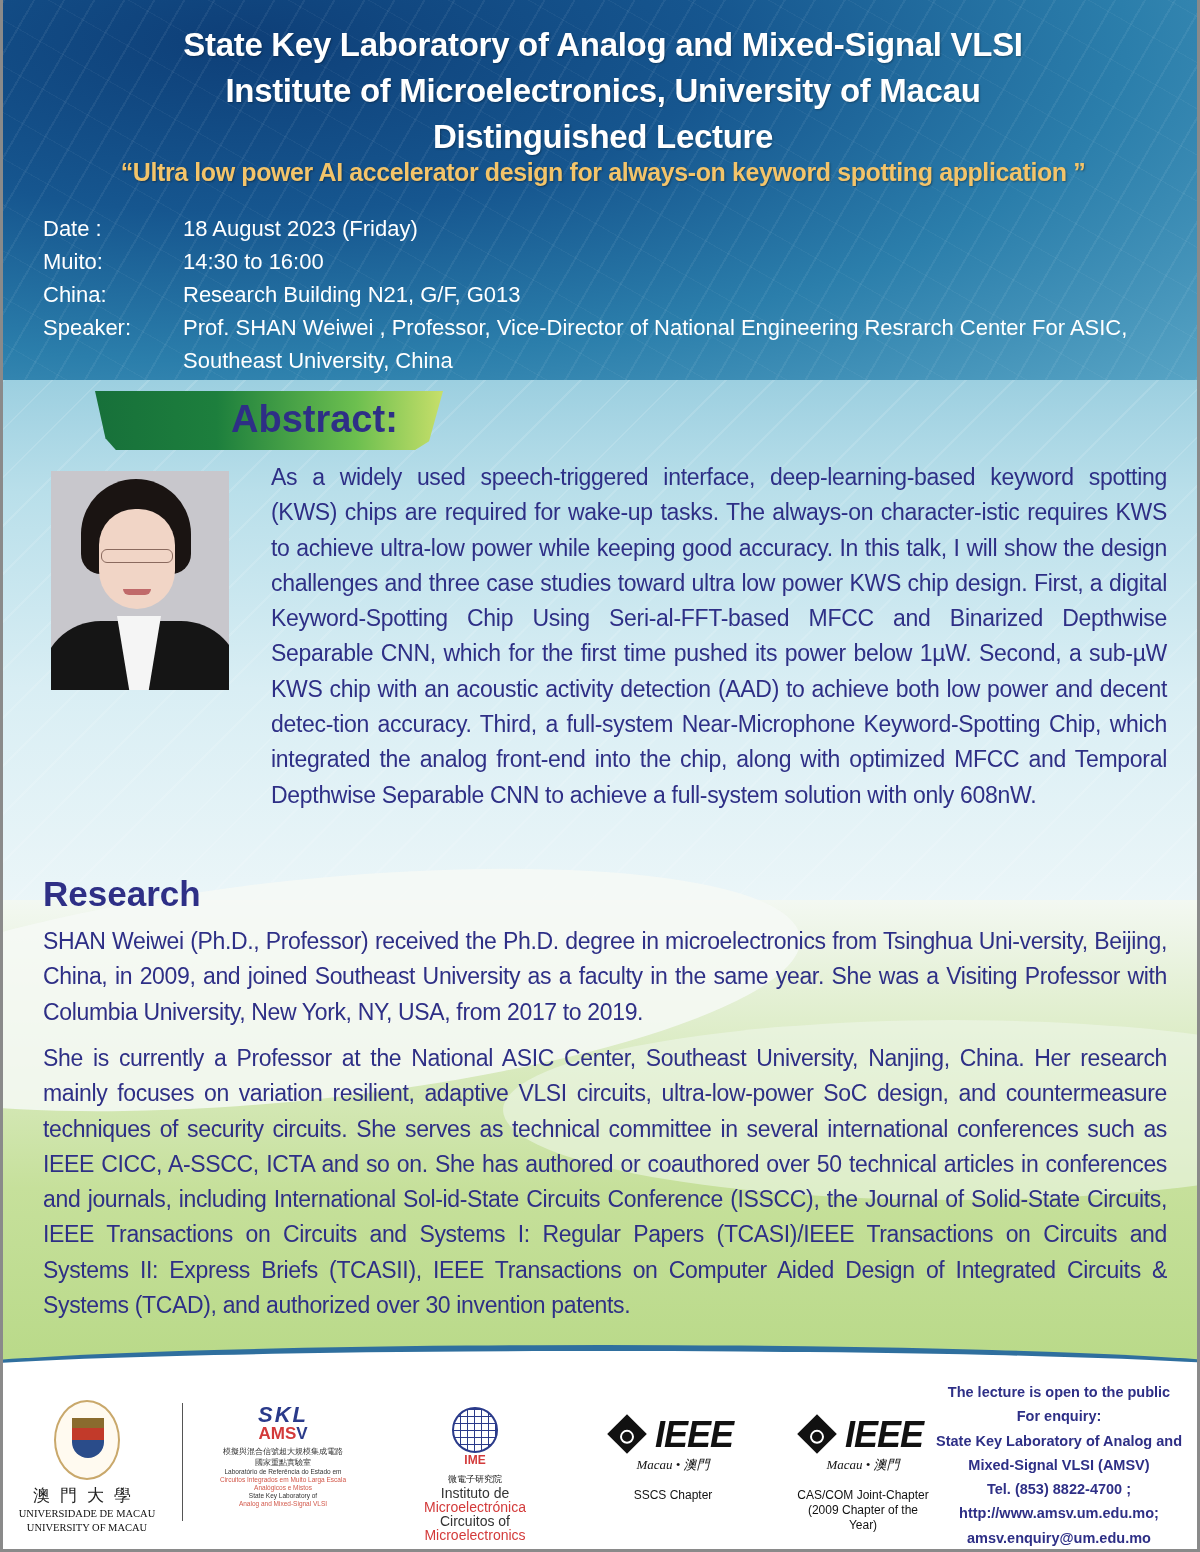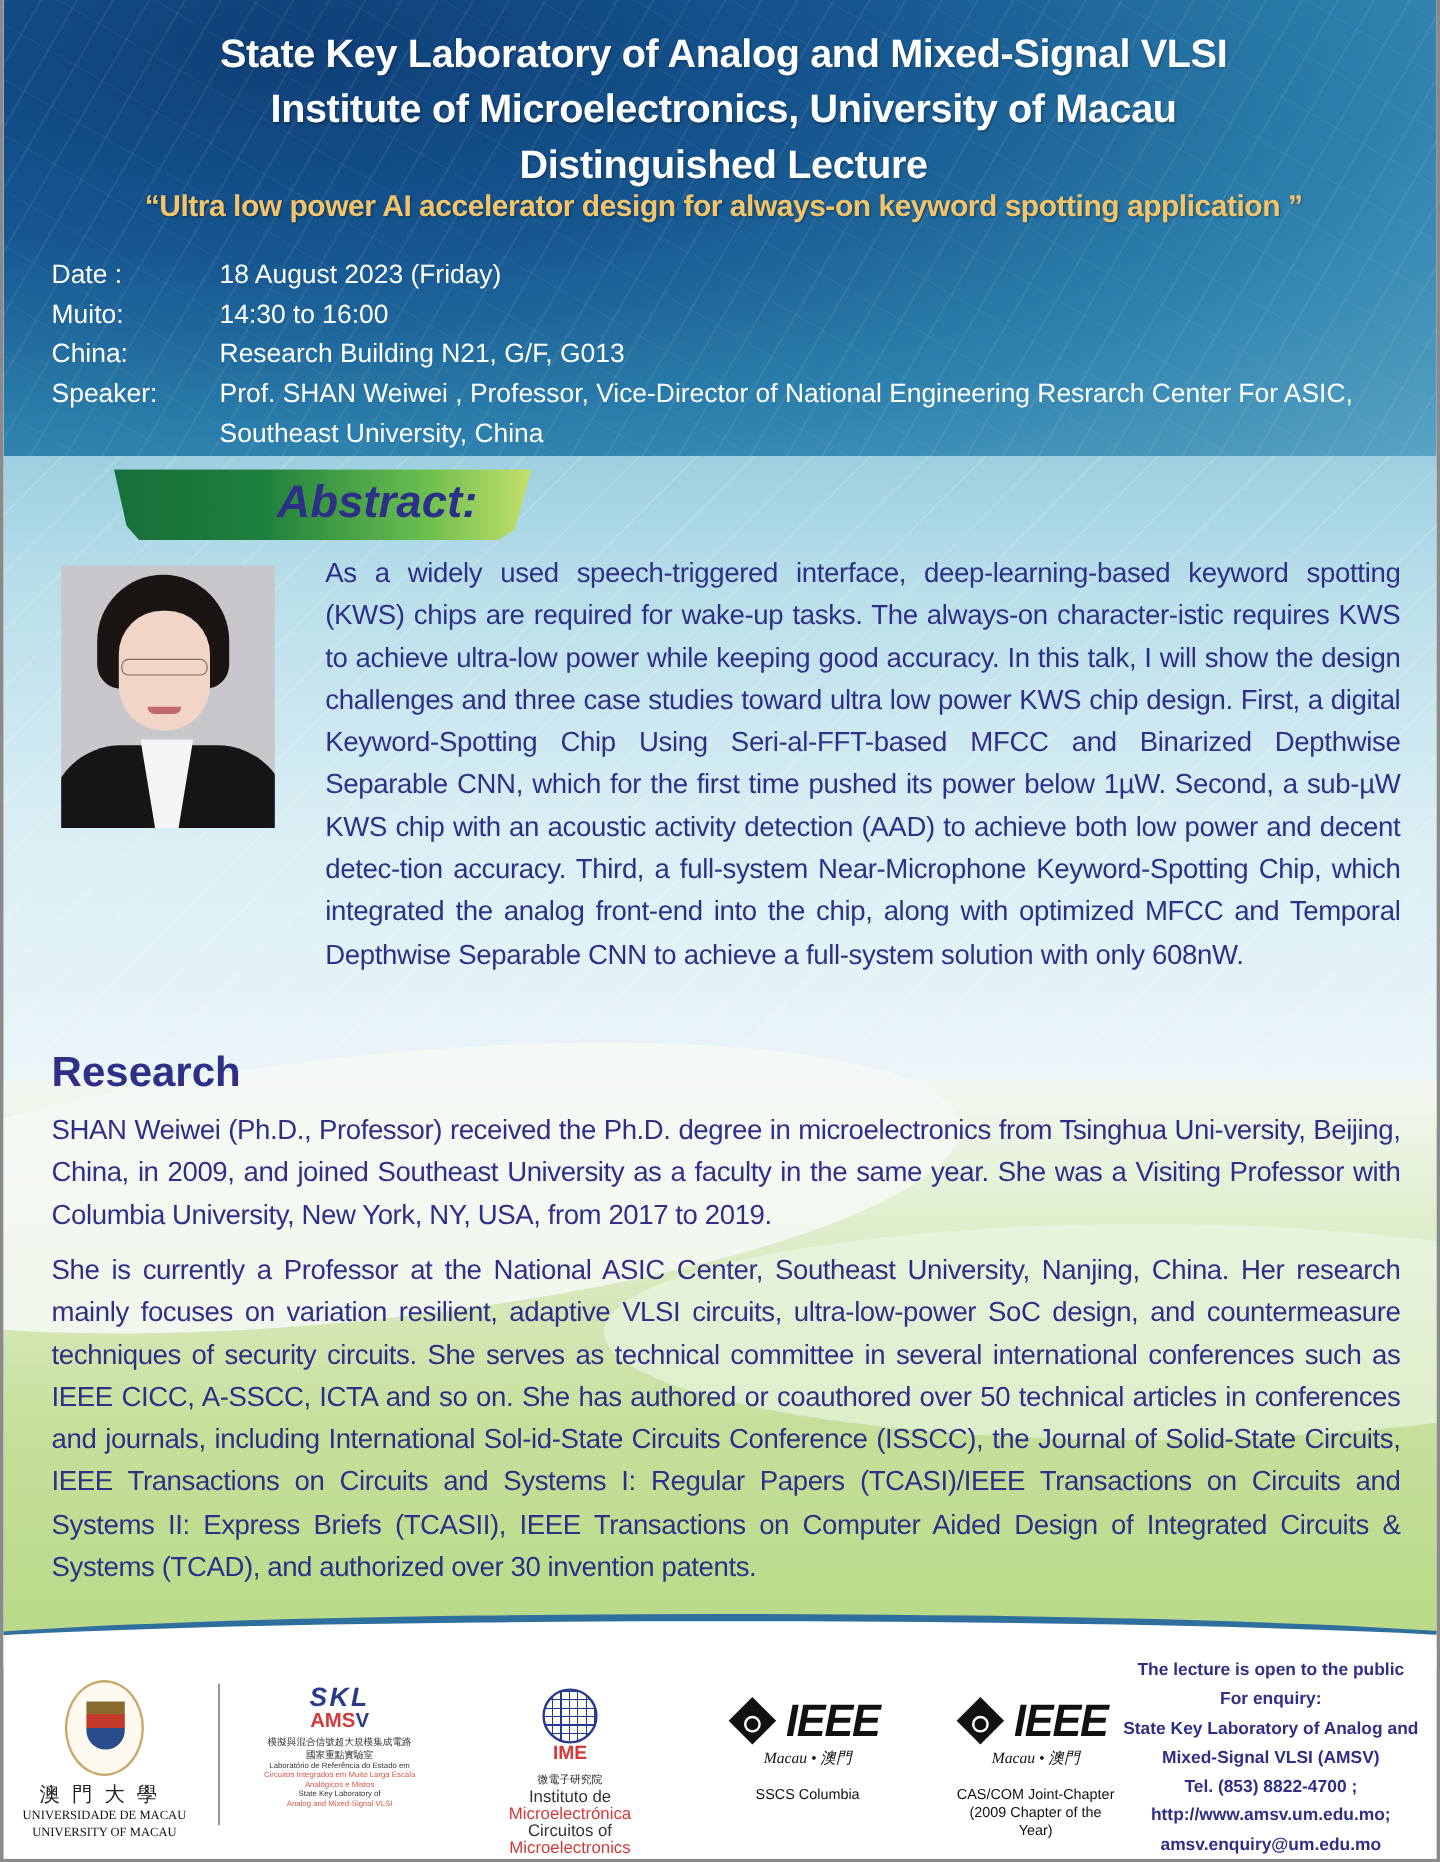--- a/index.html
+++ b/index.html
@@ -40,21 +40,21 @@
   
   .info { position: absolute; left: 40px; top: 212px; width: 1150px; color: #ffffff; font-size: 22px; }
   .info-row { display: flex; line-height: 33px; }
   .info-label { width: 140px; flex: none; }
   .info-value { flex: 1; }
 
   
   .abs-banner { position: absolute; left: 92px; top: 391px; width: 348px; height: 59px;
     background: linear-gradient(90deg, #17703a 0%, #1d7f3d 35%, #6cbf4f 75%, #c7df6a 100%);
     clip-path: polygon(0 0, 100% 0, 96% 85%, 92% 100%, 6% 100%, 3% 80%); }
-  .abs-title { position: absolute; left: 228px; top: 398px; font-size: 38px; font-weight: bold; color: #2e2f86; font-style: italic; }
+  .abs-title { position: absolute; left: 228px; top: 398px; font-size: 38px; font-weight: bold; color: #2e2f86; }
   .photo { position: absolute; left: 48px; top: 471px; width: 178px; height: 219px; background: #c8c7cc; overflow: hidden; }
   .photo .hair { position: absolute; left: 30px; top: 8px; width: 110px; height: 95px; border-radius: 55px 55px 20px 20px; background: #1a1412; }
   .photo .face { position: absolute; left: 48px; top: 38px; width: 76px; height: 100px; border-radius: 38px 38px 40px 40px; background: #f1d5c6; }
   .photo .glasses { position: absolute; left: 50px; top: 78px; width: 72px; height: 14px; border: 1px solid #8a6a5e; border-radius: 6px; }
   .photo .mouth { position: absolute; left: 72px; top: 118px; width: 28px; height: 6px; border-radius: 0 0 10px 10px; background: #c06a6a; }
   .photo .jacket { position: absolute; left: -10px; top: 150px; width: 200px; height: 90px; background: #151515; border-radius: 60px 60px 0 0; }
   .photo .shirt { position: absolute; left: 66px; top: 145px; width: 44px; height: 80px; background: #f5f5f5; clip-path: polygon(0 0, 100% 0, 70% 100%, 30% 100%); }
   .abs-text { position: absolute; left: 268px; top: 460px; width: 896px; color: #2e2f86; font-size: 23px; line-height: 35.3px; text-align: justify; letter-spacing: -0.3px; }
 
   
@@ -74,21 +74,21 @@
   .logo-skl { position: absolute; left: 200px; top: 1405px; width: 160px; text-align: center; }
   .skl-mark { font-size: 22px; font-weight: bold; color: #2a3a8a; letter-spacing: 2px; line-height: 20px; font-style: italic; }
   .skl-amsv { font-size: 17px; font-weight: bold; color: #d33a3a; line-height: 18px; }
   .skl-amsv .v { color: #2a3a8a; }
   .skl-small { font-size: 6.5px; line-height: 8px; color: #333; }
   .skl-small.red { color: #d2584a; }
 
   .logo-ime { position: absolute; left: 400px; top: 1407px; width: 144px; text-align: center; }
   .ime-globe { width: 46px; height: 46px; border-radius: 50%; margin: 0 auto; border: 2px solid #2a3a8a;
     background: repeating-linear-gradient(0deg, transparent 0 6px, #2a3a8a 6px 7px), repeating-linear-gradient(90deg, #fff 0 6px, #2a3a8a 6px 7px); }
-  .ime-label { font-size: 16px; font-weight: bold; color: #d33a3a; }
+  .ime-label { font-size: 12px; font-weight: bold; color: #d33a3a; }
   .ime-cn { font-size: 9px; color: #222; margin-top: 6px; }
   .ime-line { font-size: 14px; font-weight: normal; color: #333; line-height: 14px; }
   .ime-line .red { color: #d33a3a; }
 
   .logo-ieee { position: absolute; top: 1413px; width: 140px; text-align: center; }
   .ieee-row { display: flex; align-items: center; justify-content: center; gap: 14px; font-style: italic; }
   .ieee-diamond { width: 28px; height: 28px; background: #111; transform: rotate(45deg); position: relative; }
   .ieee-diamond::after { content: ""; position: absolute; left: 9px; top: 9px; width: 10px; height: 10px; border-radius: 50%; border: 2px solid #fff; }
   .ieee-word { font-size: 36px; font-weight: bold; color: #111; letter-spacing: -1px; transform: scaleY(1.05); }
   .ieee-macau { font-family: "Liberation Serif", serif; font-style: italic; font-size: 13px; color: #111; margin-top: 1px; }
@@ -179,21 +179,21 @@
     <div class="ime-line"><span>Instituto de </span><span class="red">Microelectrónica</span></div>
     <div class="ime-line"><span>Circuitos of </span><span class="red">Microelectronics</span></div>
   </div>
 
   <div class="logo-ieee" style="left:600px;">
     <div class="ieee-row">
       <div class="ieee-diamond"></div>
       <div class="ieee-word">IEEE</div>
     </div>
     <div class="ieee-macau">Macau • 澳門</div>
-    <div class="ieee-chapter">SSCS Columbia</div>
+    <div class="ieee-chapter">SSCS Chapter</div>
   </div>
 
   <div class="logo-ieee" style="left:790px;">
     <div class="ieee-row">
       <div class="ieee-diamond"></div>
       <div class="ieee-word">IEEE</div>
     </div>
     <div class="ieee-macau">Macau • 澳門</div>
     <div class="ieee-chapter">
       <div>CAS/COM Joint-Chapter</div>

